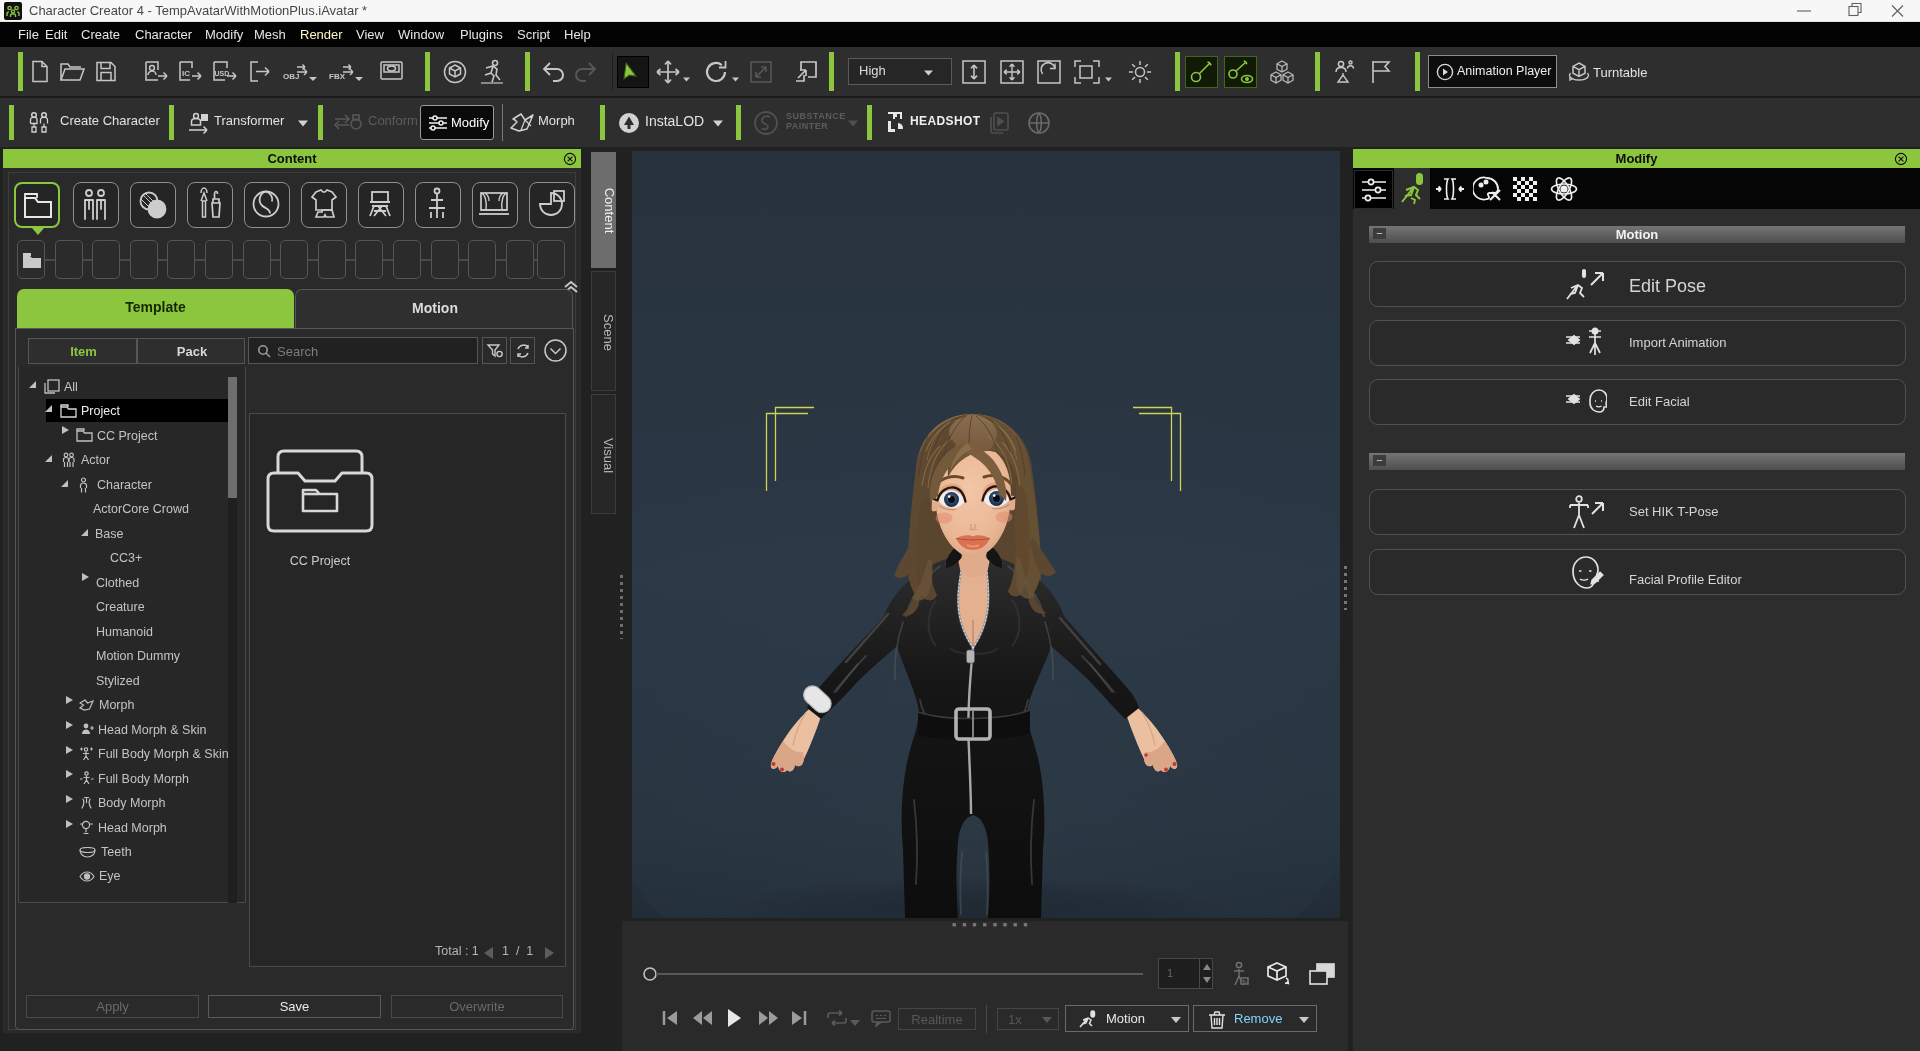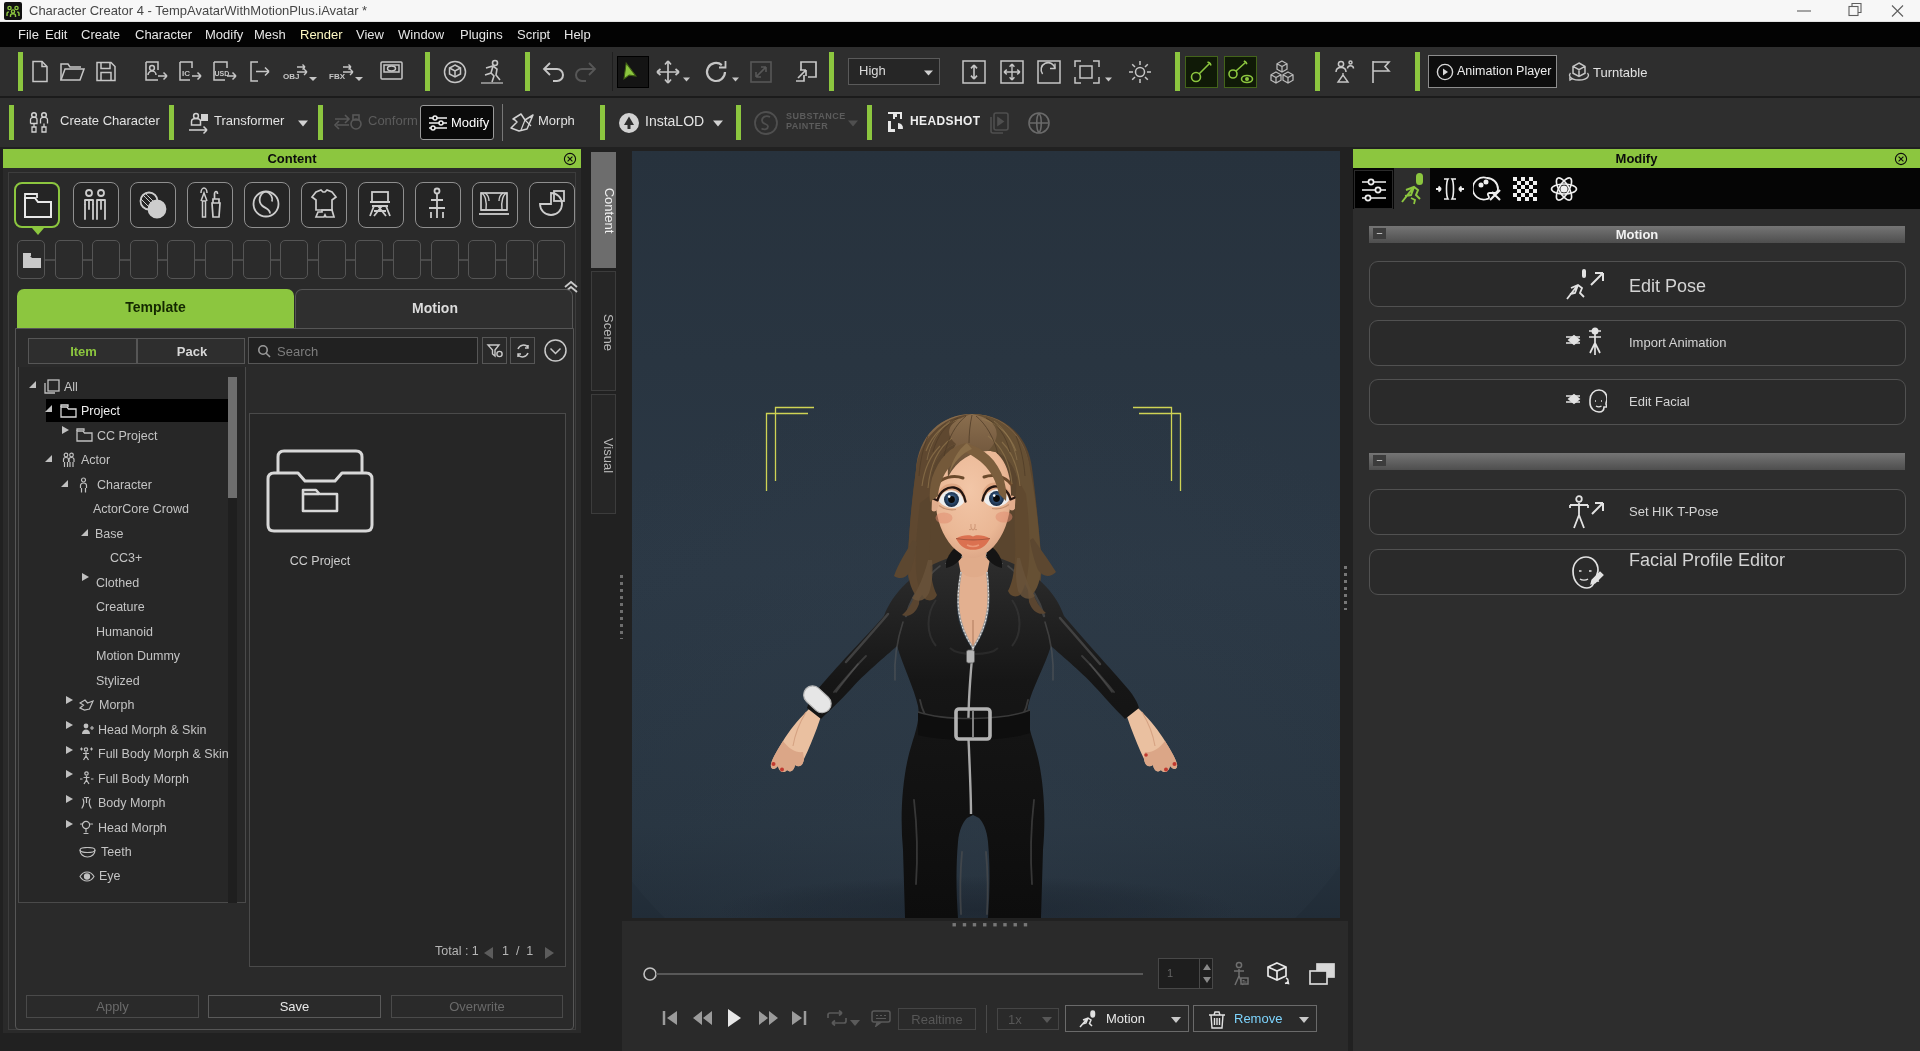--- a/index.html
+++ b/index.html
@@ -197,21 +197,21 @@
     </svg>
   <svg class="ic" style="left:793px;top:12px" width="26" height="26" viewBox="0 0 26 26">
       <g fill="none" stroke="#c6c6c6" stroke-width="1.7">
         <path d="M8 11V3h15v15h-8"></path>
         <path d="M3 15l8-8M11 7v6M11 7H5" transform="translate(2 4)"></path>
         <path d="M3 23h8v-6" transform="translate(0 -1)"></path>
       </g>
     </svg>
   <div class="gbar" style="left:829px;top:5px;height:39px"></div>
 
-  <div class="abs" style="left:848px;top:11px;width:92px;height:27px;background:#262626;border:1px solid #5a5a5a">
+  <div class="abs" style="left:848px;top:11px;width:104px;height:27px;background:#262626;border:1px solid #5a5a5a">
     <div class="abs" style="left:10px;top:4px;font-size:13px;color:#dcdcdc">High</div>
     <svg class="abs" style="left:74px;top:10px" width="11" height="8" viewBox="0 0 11 8">
         <path d="M1 1.5l4.5 5 4.5-5z" fill="#cfcfcf"></path>
       </svg>
   </div>
 
   <svg class="ic" style="left:961px;top:12px" width="26" height="26" viewBox="0 0 26 26">
       <g fill="none" stroke="#c6c6c6" stroke-width="1.5">
         <rect x="2" y="2" width="22" height="22"></rect>
         <path d="M13 6v14M13 6l-3 3.4M13 6l3 3.4M13 20l-3-3.4M13 20l3-3.4" stroke-width="1.6"></path>
@@ -1083,21 +1083,21 @@
       <div class="abs" style="left:259px;top:14px;font-size:13px;color:#d4d4d4">Set HIK T-Pose</div>
     </div>
     <div class="mbtn" style="top:400px">
       <svg class="abs" style="left:195px;top:3px" width="42" height="40" viewBox="0 0 42 40">
           <g fill="none" stroke="#e2e2e2" stroke-width="1.8">
             <path d="M8 18c0-8 6-14 13-14s12 6 12 13c0 3-1.5 4-1.5 7l1.5 4h-4c0 4-3 7-7 7-6 0-14-5-14-17z" stroke-width="1.7"></path>
             <path d="M14 18h2.5M24 18h2.5M15 26c2 1.5 6 1.5 8 0" stroke-width="1.4"></path>
             <path d="M38 22l-8 8-4 1 1-4 8-8z" fill="#e2e2e2" stroke-width="1.2"></path>
           </g>
         </svg>
-      <div class="abs" style="left:259px;top:0;font-size:18px;color:#d4d4d4">Facial Profile Editor</div>
+      <div class="abs" style="left:259px;top:22px;font-size:13px;color:#d4d4d4">Facial Profile Editor</div>
     </div>
   </div>
 </div>
 
 <div id="animplayer" class="abs" style="left:622px;top:921px;width:726px;height:130px;background:#2a2a2a">
   <div class="abs" style="left:330px;top:0px;width:80px;height:4px;color:#777;font-size:7px;letter-spacing:2px">■ ■ ■ ■ ■ ■ ■ ■</div>
   <div id="ap-body">
     <svg class="abs" style="left:20px;top:45px" width="16" height="16" viewBox="0 0 16 16">
         <circle cx="8" cy="8" r="6" fill="none" stroke="#c2c2c2" stroke-width="1.6"></circle>
       </svg>

